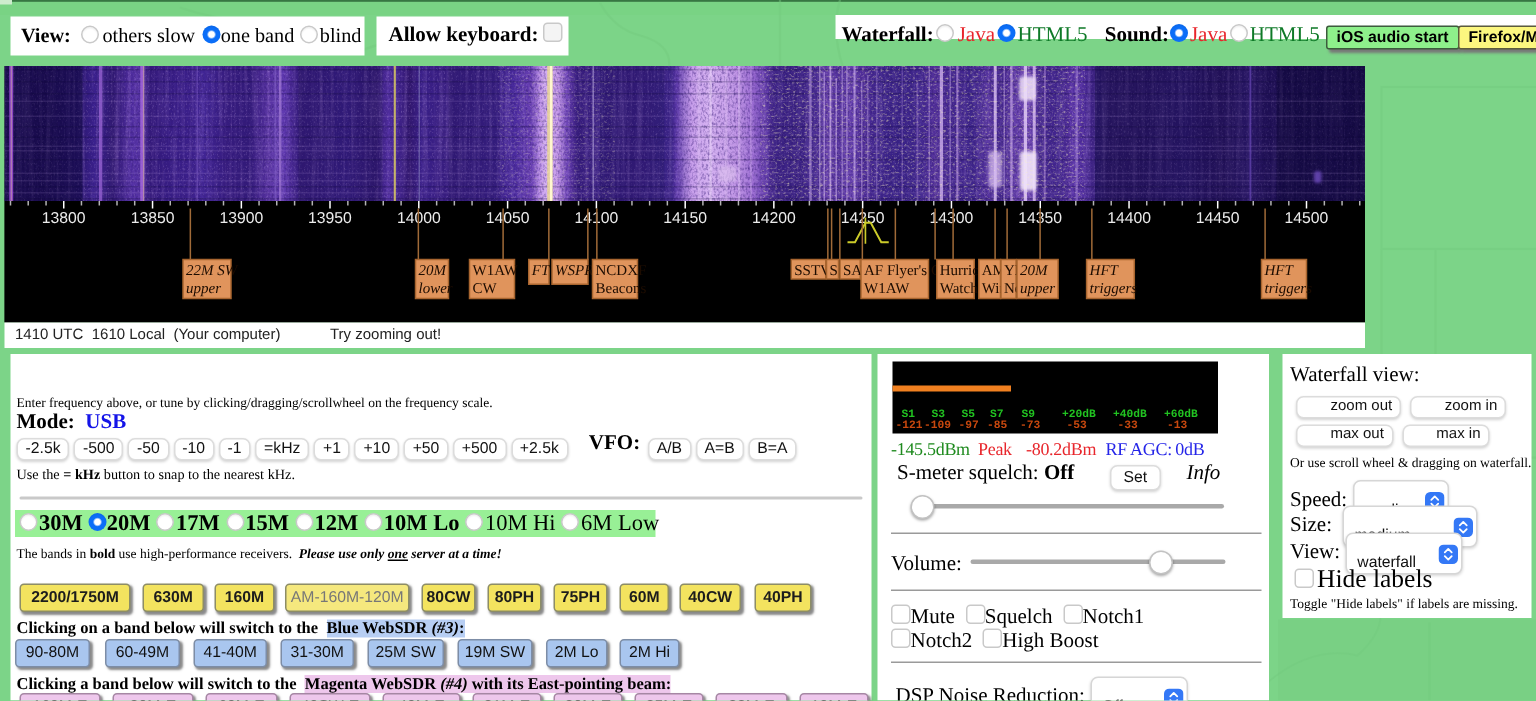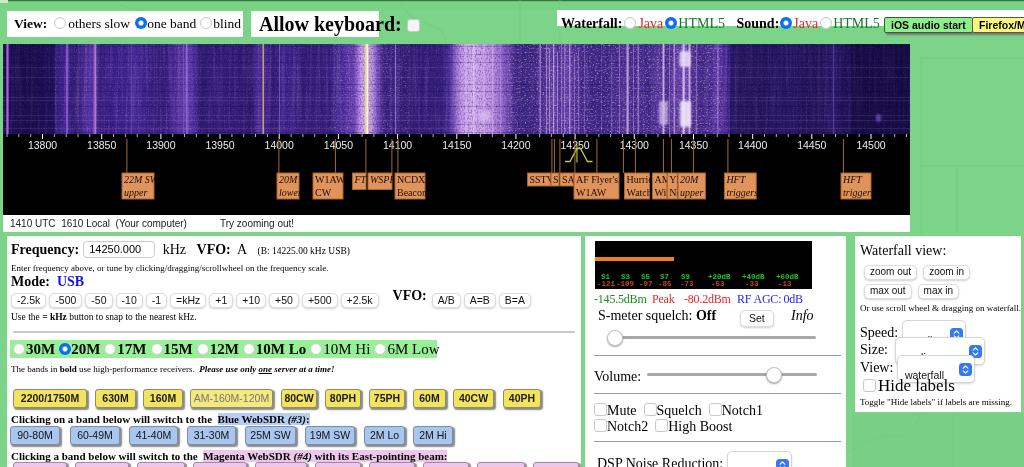--- a/index.html
+++ b/index.html
@@ -2,21 +2,21 @@
 <html><head><meta charset="utf-8"><style>
 html,body{margin:0;padding:0}
 body{width:1024px;height:467px;overflow:hidden;position:relative;
  background:#7cd488;font-family:"Liberation Serif",serif;color:#000}
 .abs{position:absolute}
 .panel{position:absolute;background:#fff}
 .sans{font-family:"Liberation Sans",sans-serif}
 b,strong{font-weight:bold}
 
 .mbtn{display:inline-block;background:#fff;border:1px solid #dcdcdc;border-radius:5px;
- padding:0 5px 1px 5px;font:10.5px/12px "Liberation Sans",sans-serif;color:#111;
+ padding:0 5px 1px 22px;font:10.5px/12px "Liberation Sans",sans-serif;color:#111;
  box-shadow:0 1px 2px rgba(0,0,0,.18);vertical-align:middle}
 
 .rad{display:inline-block;width:10px;height:10px;border-radius:50%;background:#fff;
  border:1px solid #c9c9c9;vertical-align:-1px;box-shadow:inset 0 1px 1px rgba(0,0,0,.06)}
 .rad.on{border:none;width:12px;height:12px;background:radial-gradient(circle at 50% 50%,#fff 0 1.9px,#0b6ef8 3.1px 6px)}
 
 .cb{display:inline-block;width:11px;height:11px;border-radius:3px;background:#fff;
  border:1px solid #c9c9c9;vertical-align:-1px}
 
 .sel{display:inline-block;position:relative;background:#fff;border:1px solid #d6d6d6;
@@ -51,21 +51,21 @@
   <path d="M953 415 V467"></path>
       <path d="M845 455 q30 -25 60 -18 q20 -18 14 -34" stroke-width="1.2"></path>
   <path d="M400 2 q10 18 28 22 q20 6 18 21 M520 0 V45 M560 0 q-6 20 2 45"></path>
   <path d="M120 5 q40 14 90 8 M240 34 q30 -12 60 -6"></path>
  </g>
 </svg>
 
 <div class="panel" style="left:7px;top:11px;width:236px;height:26px;font-size:13.5px;line-height:26px;white-space:nowrap">
  <span style="font-weight:bold;margin-left:7px">View:</span><span class="rad" style="margin-left:7px;margin-right:2px"></span>others slow<span class="rad on" style="margin-left:5px"></span>one band<span class="rad" style="margin-left:4px;margin-right:1px"></span>blind
 </div>
-<div class="panel" style="left:251px;top:11px;width:128px;height:26px;font-size:20px;line-height:26px;white-space:nowrap">
+<div class="panel" style="left:251px;top:11px;width:128px;height:26px;font-size:14px;line-height:26px;white-space:nowrap">
  <span style="font-weight:bold;margin-left:8px">Allow keyboard:</span> <span class="cb" style="background:#f4f4f4"></span>
 </div>
 <div class="panel" style="left:557px;top:10px;width:467px;height:16px;font-size:14px;line-height:28px;white-space:nowrap">
  <span style="font-weight:bold;margin-left:4px">Waterfall:</span><span class="rad" style="margin-left:2px;margin-right:2px"></span><span style="color:#e8262c">Java</span><span class="rad on" style="margin-left:2px;margin-right:1px"></span><span style="color:#0f7a28">HTML5</span>
  <span style="font-weight:bold;margin-left:8px">Sound:</span><span class="rad on" style="margin-left:1px;margin-right:1px"></span><span style="color:#e8262c">Java</span><span class="rad" style="margin-left:2px;margin-right:1px"></span><span style="color:#0f7a28">HTML5</span>
  <span class="sans abs" style="left:327px;top:7px;background:#8ef08b;border:1px solid #3c5b3c;border-radius:2px;box-shadow:2px 2px 2px #777;font-weight:bold;font-size:10.5px;line-height:12px;padding:1px 6px">iOS audio start</span>
  <span class="sans abs" style="left:415px;top:7px;background:#fcf77f;border:1px solid #5b5b3c;border-radius:2px;box-shadow:2px 2px 2px #777;font-weight:bold;font-size:10.5px;line-height:12px;padding:1px 6px">Firefox/Mac audio</span>
 </div>
 
 <div class="abs" style="left:3px;top:44px;width:907px;height:171px;background:#000">
@@ -439,25 +439,20 @@
       </g>
     </svg>
 </div>
 
 <div class="panel sans" style="left:3px;top:215px;width:907px;height:17px;font-size:10px;color:#222">
  <span class="abs" style="left:7px;top:3px">1410 UTC&nbsp; 1610 Local&nbsp; (Your computer)</span>
  <span class="abs" style="left:217px;top:3px">Try zooming out!</span>
 </div>
 
 <div class="panel" style="left:7px;top:236px;width:574px;height:231px">
- <div class="abs" style="left:4px;top:4px;white-space:nowrap">
-  <span style="font-weight:bold;font-size:14px">Frequency:</span>
-  <span class="sans" style="display:inline-block;width:62px;border:1px solid #ccc;border-radius:4px;font-size:11px;padding:1px 3px 2px 5px;vertical-align:1px">14250.000</span>
-  <span style="font-size:14px">&nbsp;kHz&nbsp;&nbsp;&nbsp;</span><span style="font-weight:bold;font-size:14px">VFO:</span><span style="font-size:14px">&nbsp; A&nbsp;&nbsp;&nbsp;</span><span style="font-size:9.5px">(B: 14225.00 kHz USB)</span>
- </div>
  <div class="abs" style="left:4px;top:27px;font-size:9px;white-space:nowrap">Enter frequency above, or tune by clicking/dragging/scrollwheel on the frequency scale.</div>
  <div class="abs" style="left:4px;top:38px;font-size:14px;font-weight:bold;white-space:nowrap">Mode:&nbsp; <span style="color:#1414e8">USB</span></div>
  <div class="abs sans fr" style="left:4px;top:52px;white-space:nowrap">
   <span class="mbtn" style="margin-left:0 !important">-2.5k</span><span class="mbtn" style="margin-left:3px">-500</span><span class="mbtn" style="margin-left:3px">-50</span><span class="mbtn" style="margin-left:3px">-10</span><span class="mbtn" style="margin-left:3px">-1</span><span class="mbtn" style="margin-left:3px">=kHz</span><span class="mbtn" style="margin-left:3px">+1</span><span class="mbtn" style="margin-left:3px">+10</span><span class="mbtn" style="margin-left:3px">+50</span><span class="mbtn" style="margin-left:3px">+500</span><span class="mbtn" style="margin-left:3px">+2.5k</span>
   <span style="font-family:'Liberation Serif',serif;font-weight:bold;font-size:14px;margin-left:14px;margin-right:2px">VFO:</span>
   <span class="mbtn" style="margin-left:4px">A/B</span><span class="mbtn" style="margin-left:4px">A=B</span><span class="mbtn" style="margin-left:4px">B=A</span>
  </div>
  <div class="abs" style="left:4px;top:76px;font-size:9.5px;white-space:nowrap">Use the <b>= kHz</b> button to snap to the nearest kHz.</div>
  <div class="abs" style="left:6px;top:95px;width:562px;height:2px;border-radius:2px;background:#c9c9c9"></div>
  <div class="abs" style="left:3px;top:104px;width:427px;height:18px;background:#98f096;font-size:15px;line-height:18px;white-space:nowrap">

